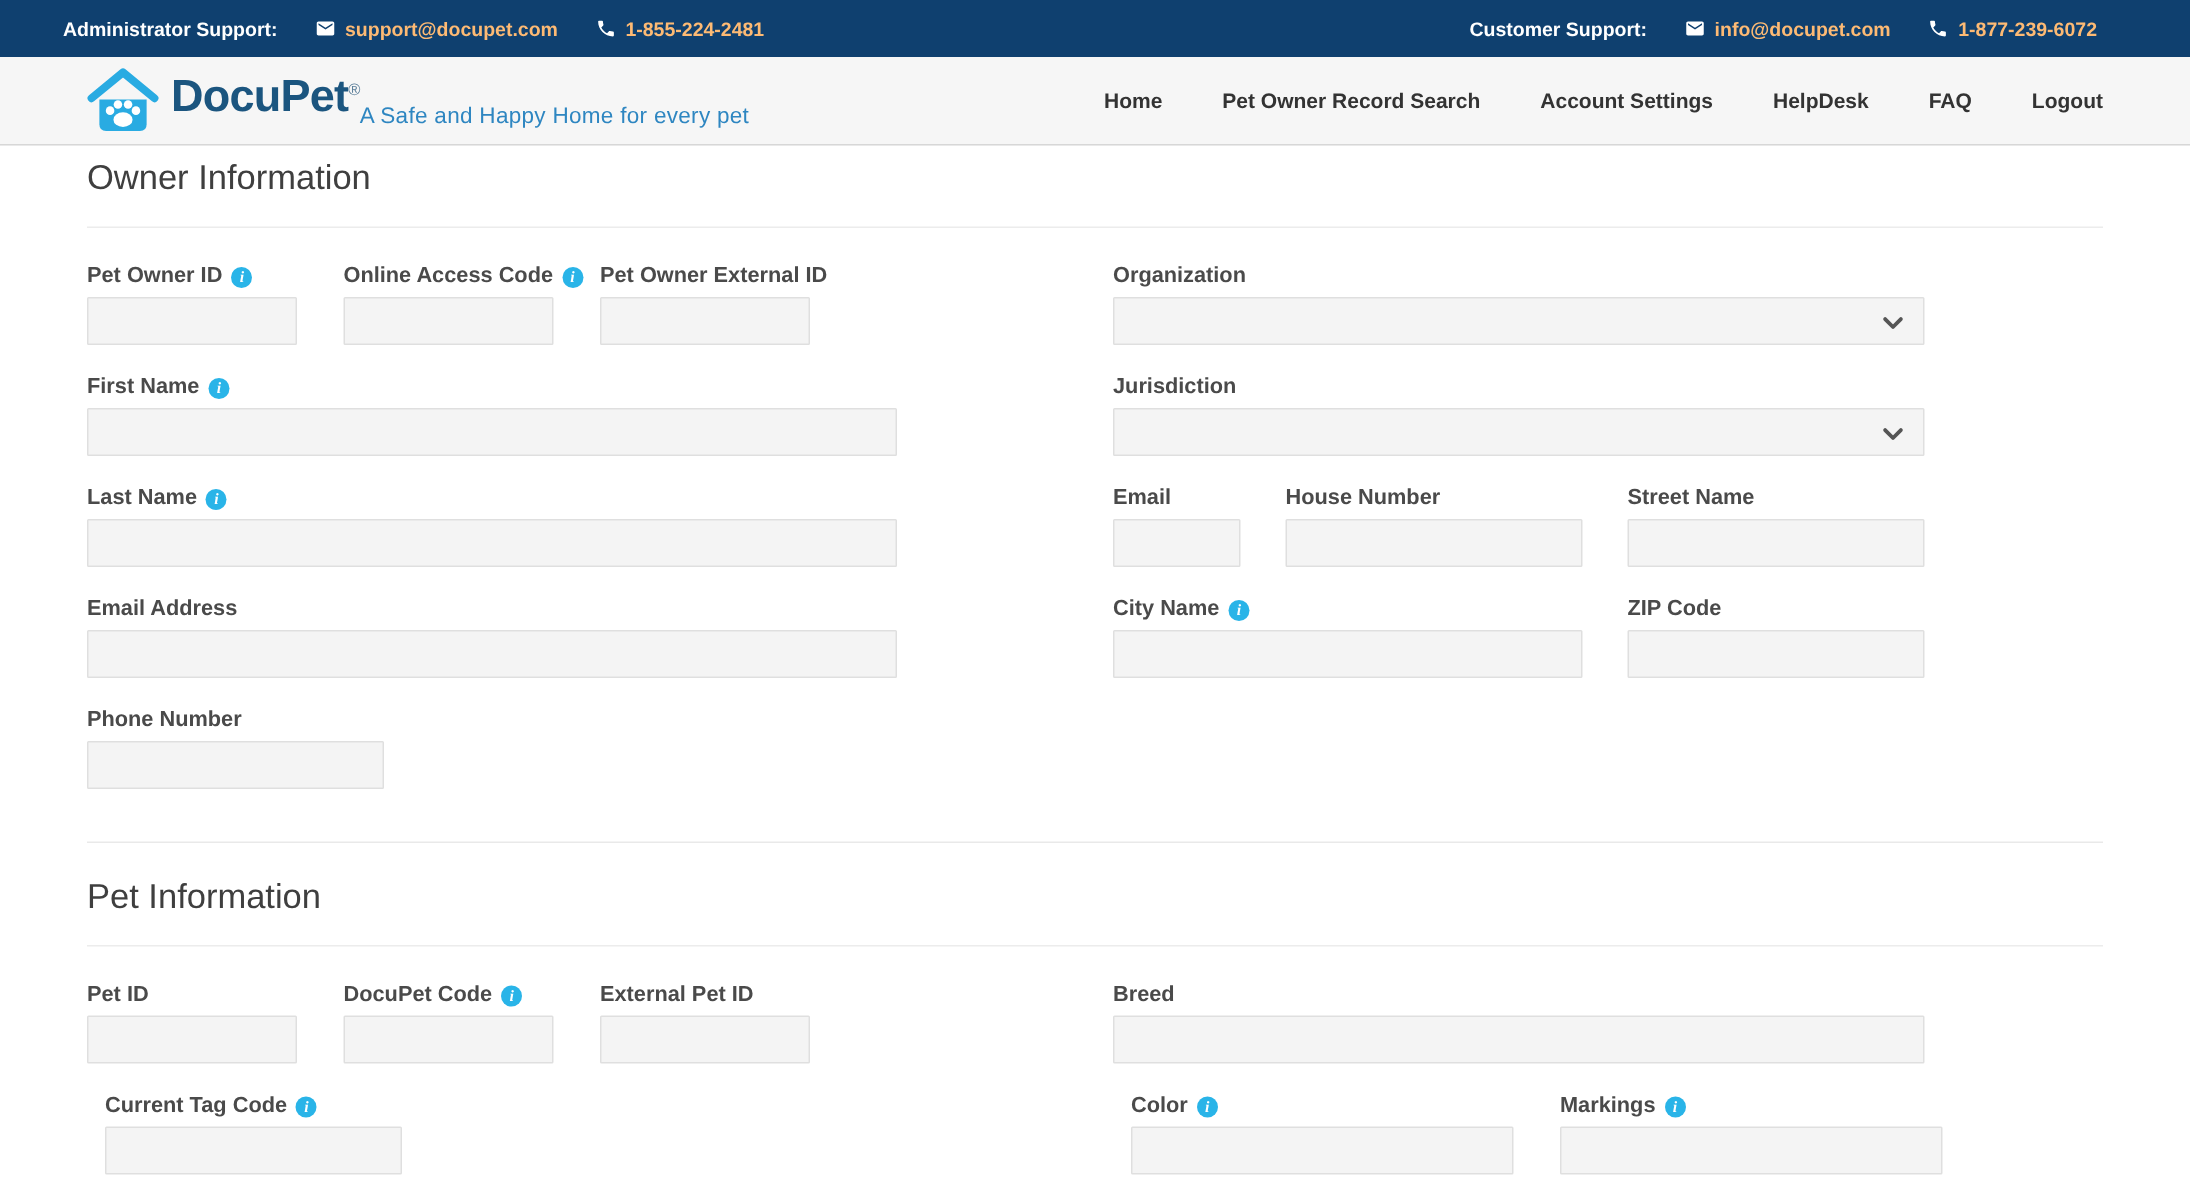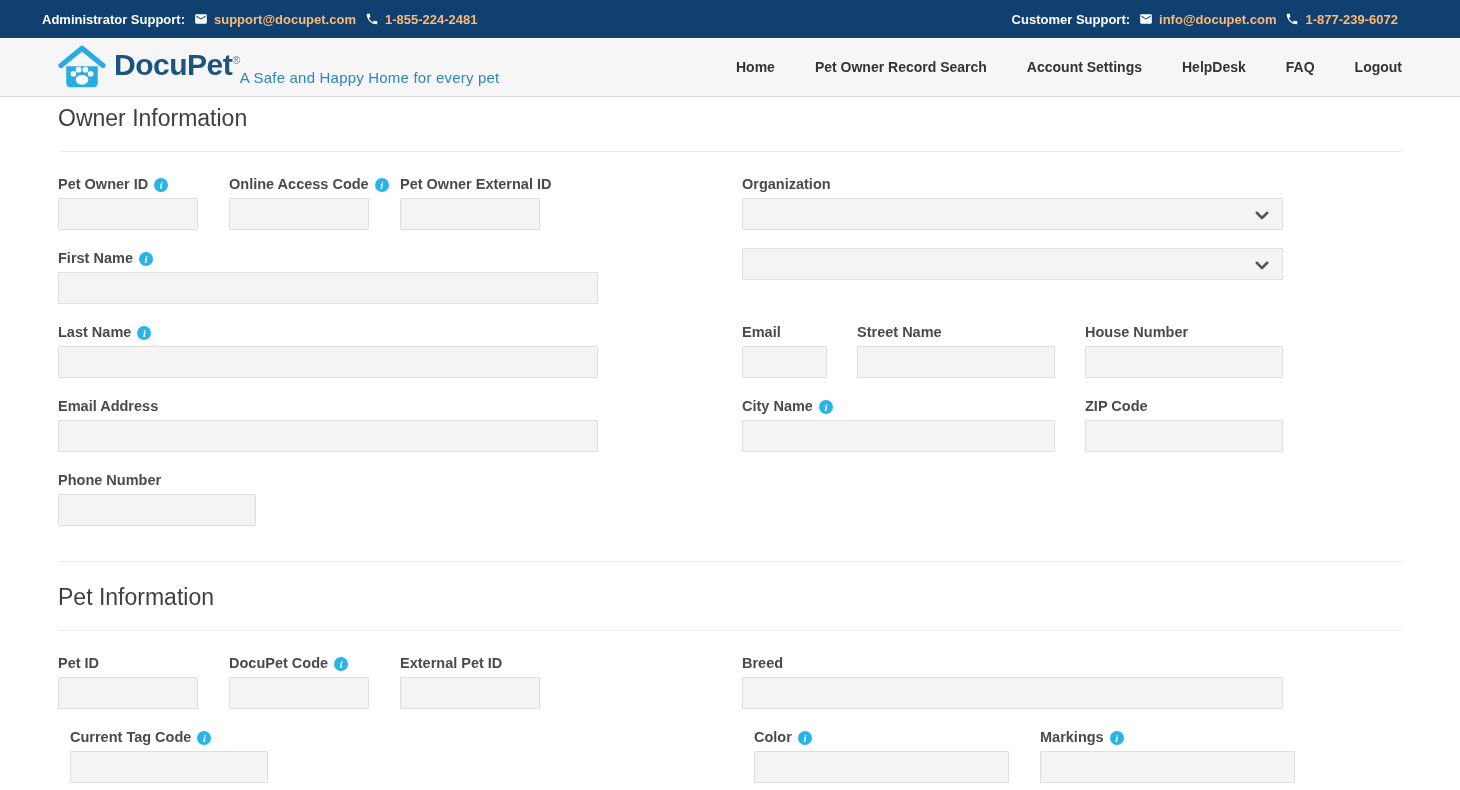--- a/index.html
+++ b/index.html
@@ -18,21 +18,21 @@
     height: 38px;
     background: #0f406f;
     display: flex;
     align-items: center;
     justify-content: space-between;
     padding: 0 62px 0 42px;
     color: #ffffff;
     font-size: 13px;
     font-weight: 700;
   }
-  .support-group { display: flex; align-items: center; gap: 9px; }
+  .support-group { display: flex; align-items: center; gap: 25px; }
   .support-link {
     display: flex; align-items: flex-start; gap: 6px;
     color: #fdba74; text-decoration: none; cursor: pointer;
   }
   .support-icon { display: inline-flex; color: #ffffff; }
 
   
   .header {
     height: 59px;
     background: #f6f6f6;
@@ -240,20 +240,23 @@
 
     <div class="form-row">
       <div class="col-left">
         <div class="field-label">
           <span>First Name</span>
           <span class="info-icon">i</span>
         </div>
         <input class="text-input" type="text" style="">
       </div>
       <div class="col-right">
+        <div class="field-label">
+          <span>Jurisdiction</span>
+        </div>
         <div class="select-box">
           <div class="select-value"></div>
           <span class="select-chevron">
             <svg width="18" height="18" viewBox="0 0 24 24">
                 <path fill="none" stroke="#555555" stroke-width="3.4" stroke-linecap="round" stroke-linejoin="round" d="M5 9l7 7 7-7"></path>
               </svg>
           </span>
         </div>
       </div>
     </div>
@@ -268,27 +271,27 @@
       </div>
       <div class="col-right field-group gap-30">
         <div class="field w-85">
           <div class="field-label">
             <span>Email</span>
           </div>
           <input class="text-input" type="text" style="">
         </div>
         <div class="field w-198">
           <div class="field-label">
+            <span>House Number</span>
+          </div>
+          <input class="text-input" type="text" style="">
+        </div>
+        <div class="field w-198">
+          <div class="field-label">
             <span>Street Name</span>
-          </div>
-          <input class="text-input" type="text" style="">
-        </div>
-        <div class="field w-198">
-          <div class="field-label">
-            <span>House Number</span>
           </div>
           <input class="text-input" type="text" style="">
         </div>
       </div>
     </div>
 
     <div class="form-row">
       <div class="col-left">
         <div class="field-label">
           <span>Email Address</span>

